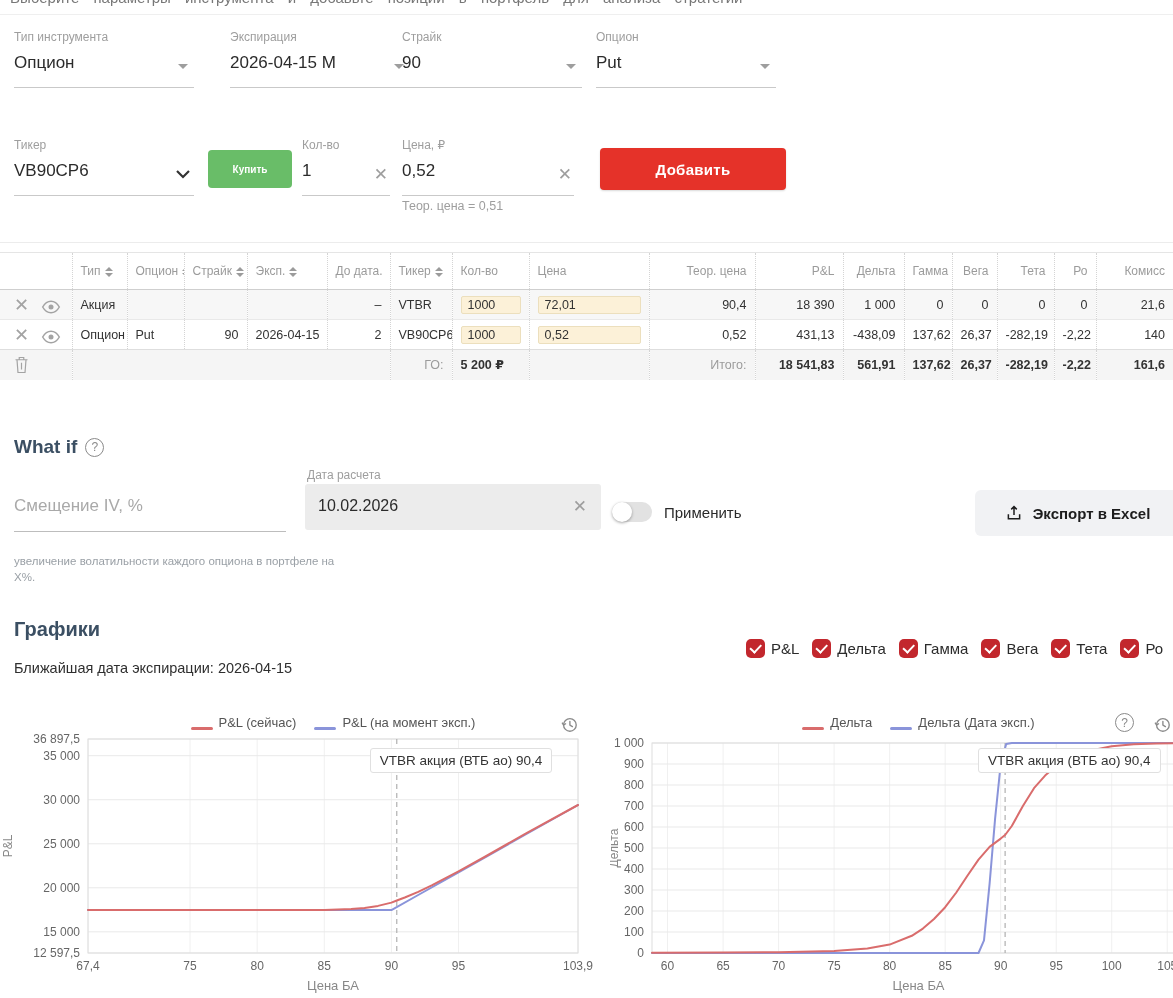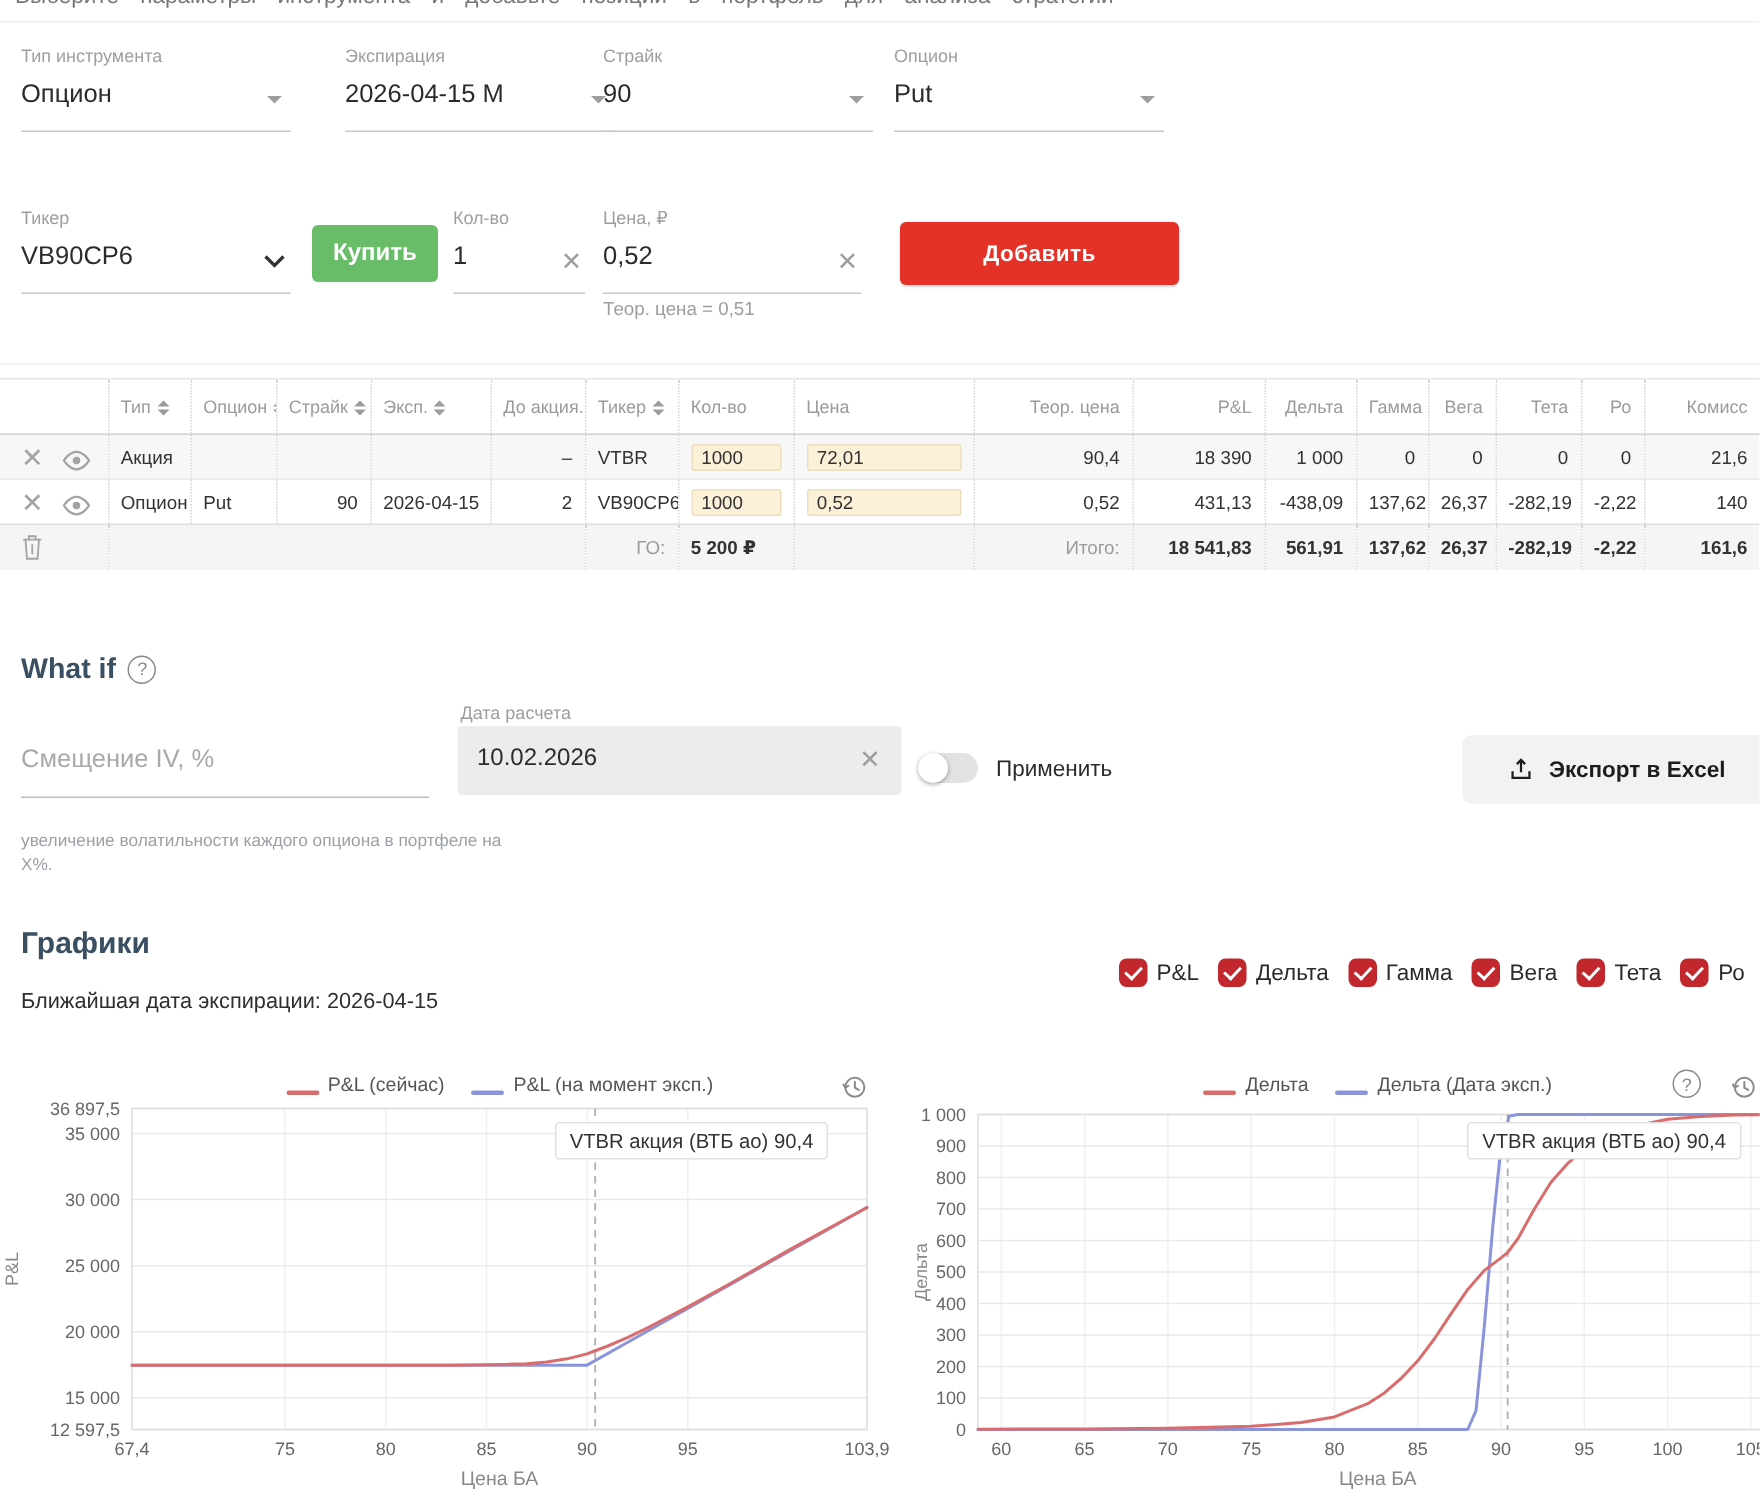--- a/index.html
+++ b/index.html
@@ -15,21 +15,21 @@
   
   .fld { position:absolute; width:180px; height:58px; border-bottom:1px solid #c9c9c9; cursor:pointer; }
   .fld .lab { font-size:12px; color:#9e9e9e; }
   .fld .val { position:absolute; top:23px; left:0; font-size:17px; color:#2b2b2b; }
   .tri { position:absolute; right:6px; top:34px; width:0; height:0;
          border-left:5px solid transparent; border-right:5px solid transparent; border-top:5px solid #9e9e9e; }
   .clear-x { position:absolute; right:2px; top:26px; font-size:17px; color:#9e9e9e; cursor:pointer; font-weight:300; }
 
   .btn { position:absolute; border:none; border-radius:4px; color:#fff; font-weight:bold; cursor:pointer;
          font-family:inherit; }
-  .btn-buy { left:208px; top:150px; width:84px; height:38px; background:#69bd68; font-size:16px; }
+  .btn-buy { left:208px; top:150px; width:84px; height:38px; background:#69bd68; font-size:10px; }
   .btn-add { left:600px; top:148px; width:186px; height:42px; background:#e53229; font-size:15px; letter-spacing:.3px;
              box-shadow:0 1px 2px rgba(0,0,0,.15); }
   .hint { left:402px; top:199px; font-size:12.5px; color:#9e9e9e; }
   .divider2 { left:0; top:242px; width:1173px; border-top:1px solid #ececec; }
 
   
   table { position:absolute; left:0; top:252px; width:1173px; border-collapse:collapse; table-layout:fixed; font-size:12.5px; }
   th { height:37px; font-weight:normal; font-size:12px; color:#9b9b9b; padding:0 8px;
        border-top:1px solid #e5e5e5; border-bottom:1px solid #cfcfcf; vertical-align:middle; white-space:nowrap; overflow:hidden; }
   td { height:30px; padding:0 8px; border-top:1px solid #e9e9e9; vertical-align:middle; white-space:nowrap; overflow:hidden; }
@@ -168,21 +168,21 @@
             <i style="width: 0px; height: 0px; border-left: 4px solid transparent; border-right: 4px solid transparent; border-top: 4px solid rgb(155, 155, 155);"></i>
           </span></th>
         <th class="al-r"><span>Страйк</span><span style="display: inline-flex; flex-direction: column; gap: 2px; margin-left: 4px; vertical-align: middle;">
             <i style="width: 0px; height: 0px; border-left: 4px solid transparent; border-right: 4px solid transparent; border-bottom: 4px solid rgb(155, 155, 155);"></i>
             <i style="width: 0px; height: 0px; border-left: 4px solid transparent; border-right: 4px solid transparent; border-top: 4px solid rgb(155, 155, 155);"></i>
           </span></th>
         <th class="al-l"><span>Эксп.</span><span style="display: inline-flex; flex-direction: column; gap: 2px; margin-left: 4px; vertical-align: middle;">
             <i style="width: 0px; height: 0px; border-left: 4px solid transparent; border-right: 4px solid transparent; border-bottom: 4px solid rgb(155, 155, 155);"></i>
             <i style="width: 0px; height: 0px; border-left: 4px solid transparent; border-right: 4px solid transparent; border-top: 4px solid rgb(155, 155, 155);"></i>
           </span></th>
-        <th class="al-r"><span>До акция.</span></th>
+        <th class="al-r"><span>До дата.</span></th>
         <th class="al-l"><span>Тикер</span><span style="display: inline-flex; flex-direction: column; gap: 2px; margin-left: 4px; vertical-align: middle;">
             <i style="width: 0px; height: 0px; border-left: 4px solid transparent; border-right: 4px solid transparent; border-bottom: 4px solid rgb(155, 155, 155);"></i>
             <i style="width: 0px; height: 0px; border-left: 4px solid transparent; border-right: 4px solid transparent; border-top: 4px solid rgb(155, 155, 155);"></i>
           </span></th>
         <th class="al-l"><span>Кол-во</span></th>
         <th class="al-l"><span>Цена</span></th>
         <th class="al-r"><span>Теор. цена</span></th>
         <th class="al-r"><span>P&amp;L</span></th>
         <th class="al-r"><span>Дельта</span></th>
         <th class="al-r"><span>Гамма</span></th>

